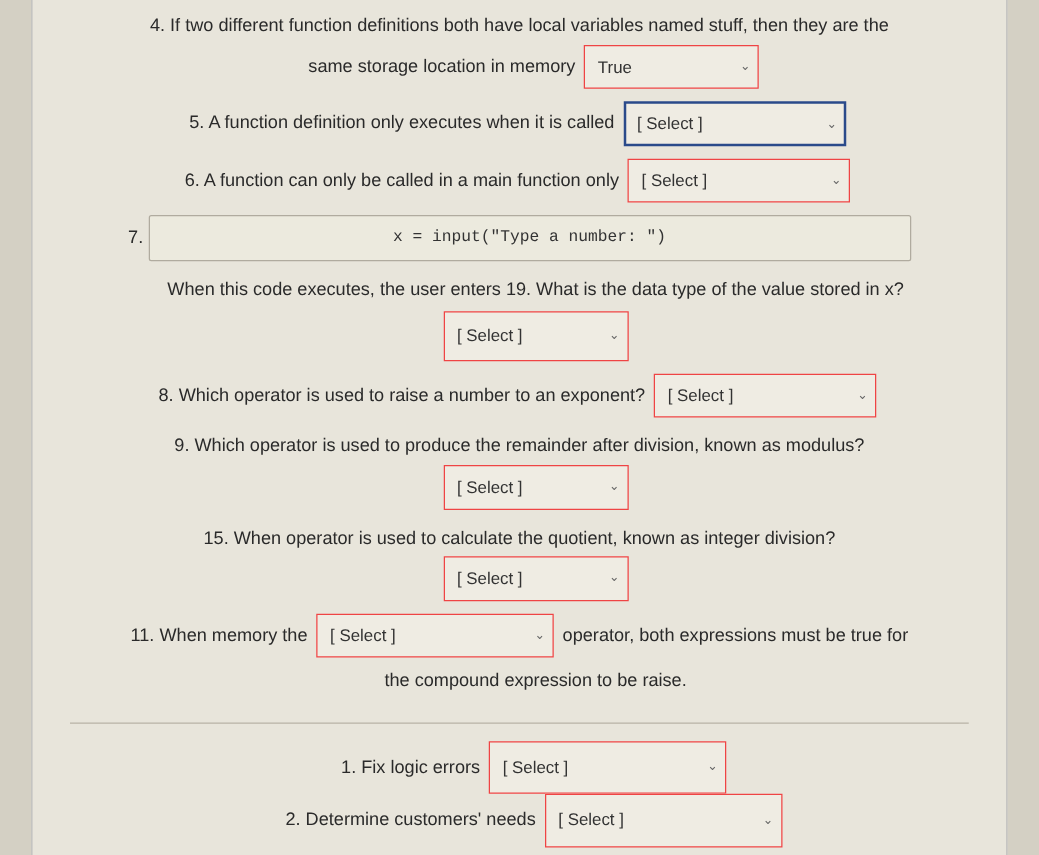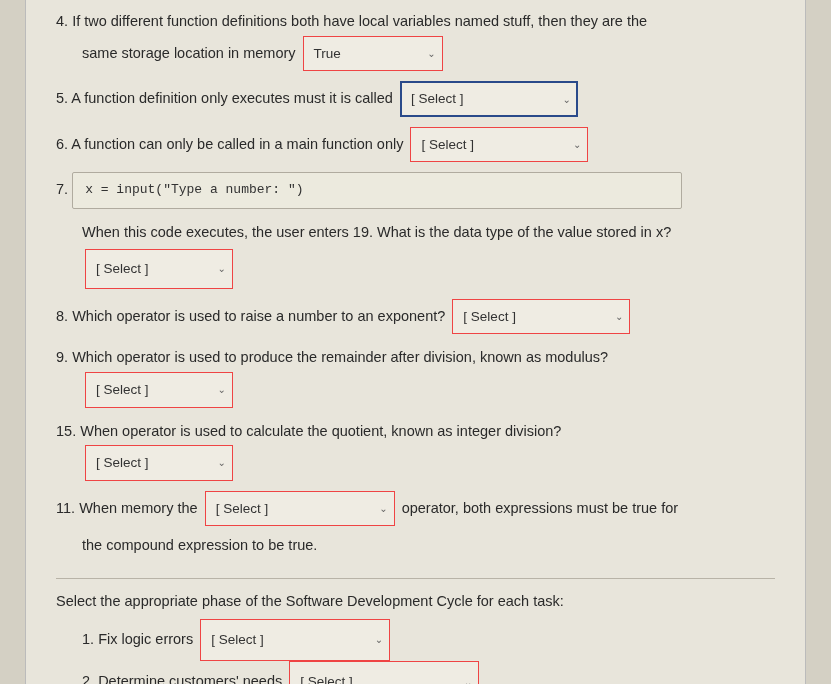--- a/index.html
+++ b/index.html
@@ -14,20 +14,21 @@
       height: 684px;
       overflow: hidden;
     }
     .page {
       background: #e8e5db;
       margin: 0 25px;
       padding: 0;
       height: 100%;
       border-left: 1px solid #bbb;
       border-right: 1px solid #bbb;
+      text-align: center;
     }
     .content {
       padding: 8px 30px 12px 30px;
     }
     .question {
       margin-bottom: 10px;
       line-height: 1.9;
       font-size: 14.5px;
       color: #2a2a2a;
     }
@@ -104,21 +105,21 @@
         <span>same storage location in memory</span>
         <span class="select-box" style="width:140px;">
           <span>True</span>
           <span class="chevron">⌄</span>
         </span>
       </div>
     </div>
 
     <div class="question">
       <span class="num">5.</span>
-      <span>A function definition only executes must it is called</span>
+      <span>A function definition only executes when it is called</span>
       <span class="select-box focused" style="width:178px;">
         <span>[ Select ]</span>
         <span class="chevron">⌄</span>
       </span>
     </div>
 
     <div class="question">
       <span class="num">6.</span>
       <span>A function can only be called in a main function only</span>
       <span class="select-box" style="width:178px;">
@@ -172,27 +173,26 @@
 
     <div class="question">
       <span class="num">11.</span>
       <span>When memory the</span>
       <span class="select-box" style="width:190px;">
         <span>[ Select ]</span>
         <span class="chevron">⌄</span>
       </span>
       <span>operator, both expressions must be true for</span>
       <div style="padding-left:26px; margin-top:6px;">
-        <span>the compound expression to be true.</span>
+        <span>the compound expression to be raise.</span>
       </div>
     </div>
 
     <hr class="divider">
 
-    <div class="section-intro">Select the appropriate phase of the Software Development Cycle for each task:</div>
 
     <div class="task">
       <span>1.</span>
       <span>Fix logic errors</span>
       <span class="select-box" style="width:190px;">
         <span>[ Select ]</span>
         <span class="chevron">⌄</span>
       </span>
     </div>
 

